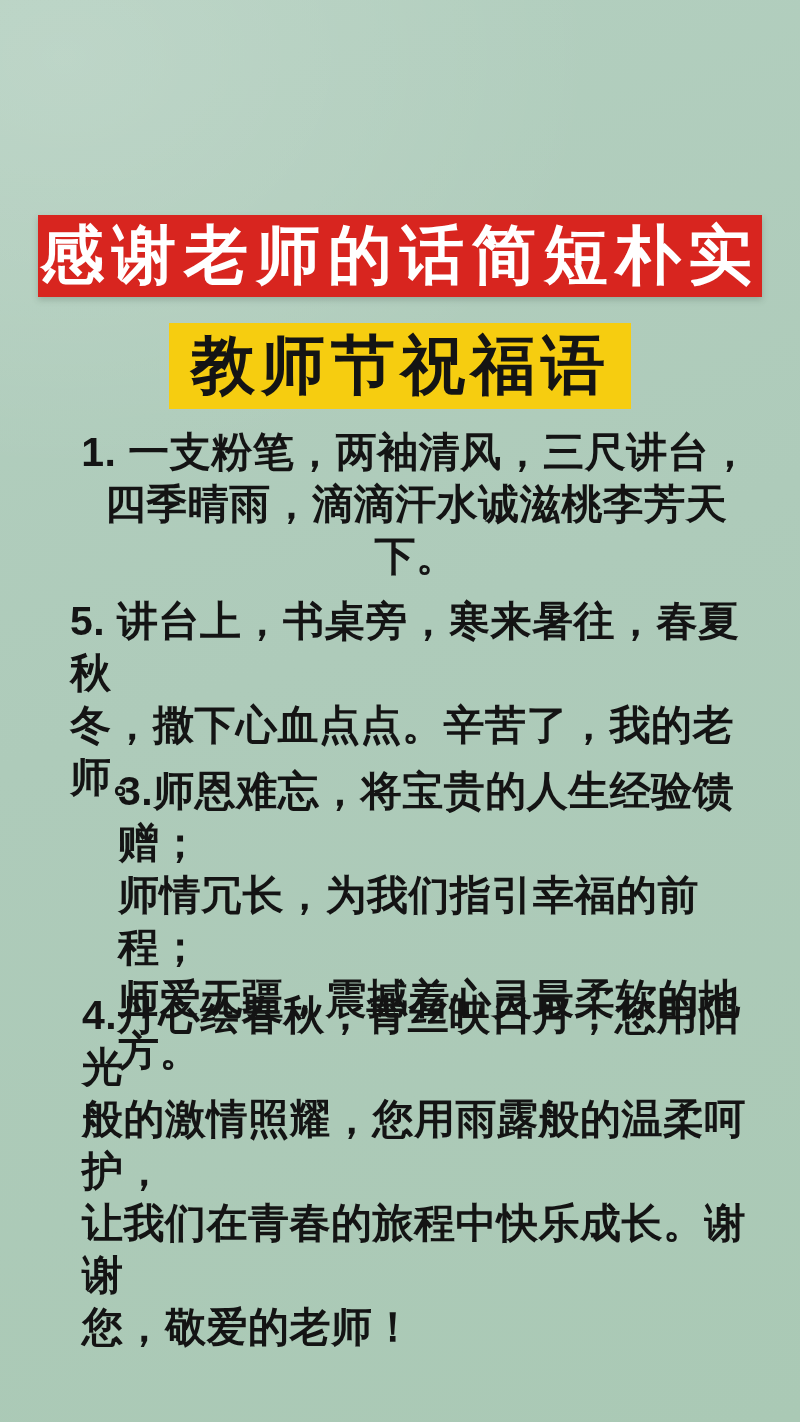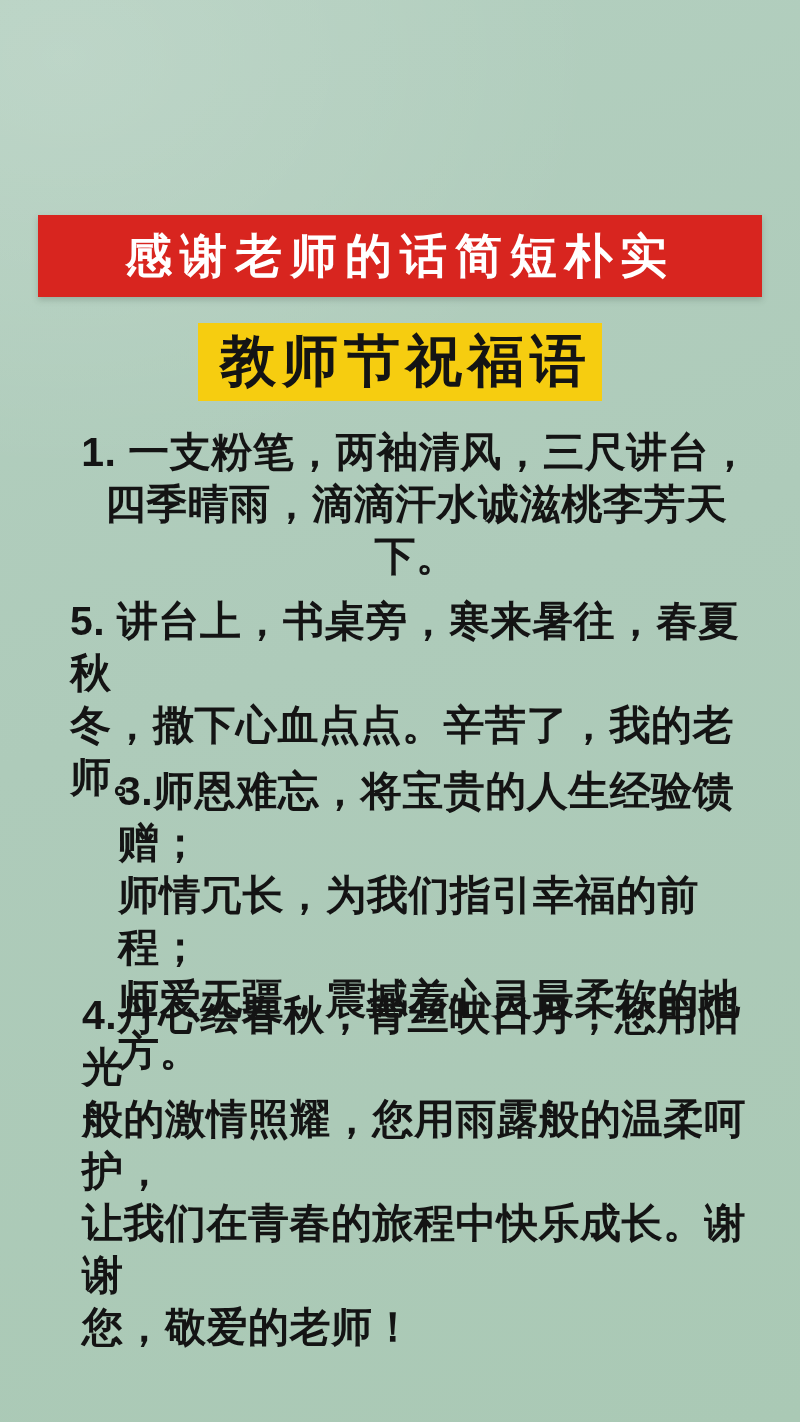--- a/index.html
+++ b/index.html
@@ -30,45 +30,45 @@
     width: 724px;
     height: 82px;
     background: var(--title-banner, #d8251f);
     box-shadow: 0 3px 6px rgba(60, 80, 65, 0.25);
     display: flex;
     align-items: center;
     justify-content: center;
   }
   .title-banner .title-text {
     color: var(--title-text, #ffffff);
-    font-size: 47px;
+    font-size: 64px;
     font-weight: 900;
     letter-spacing: 8px;
     white-space: nowrap;
     line-height: 1;
     transform: translateY(-1px);
   }
 
   
   .subtitle-row {
     position: absolute;
     top: 323px;
     left: 0;
     width: 100%;
     display: flex;
     justify-content: center;
   }
   .subtitle-highlight {
     background: var(--subtitle-highlight, #f6cd10);
     color: var(--body-text, #141414);
-    font-size: 56px;
+    font-size: 64px;
     font-weight: 900;
     letter-spacing: 6px;
     line-height: 1;
-    padding: 10px 10px 12px 22px;
+    padding: 10px 20px 12px 22px;
     white-space: nowrap;
   }
 
   
   .paragraph {
     position: absolute;
     left: 70px;
     right: 38px;
     color: var(--body-text, #141414);
     font-size: 41px;

